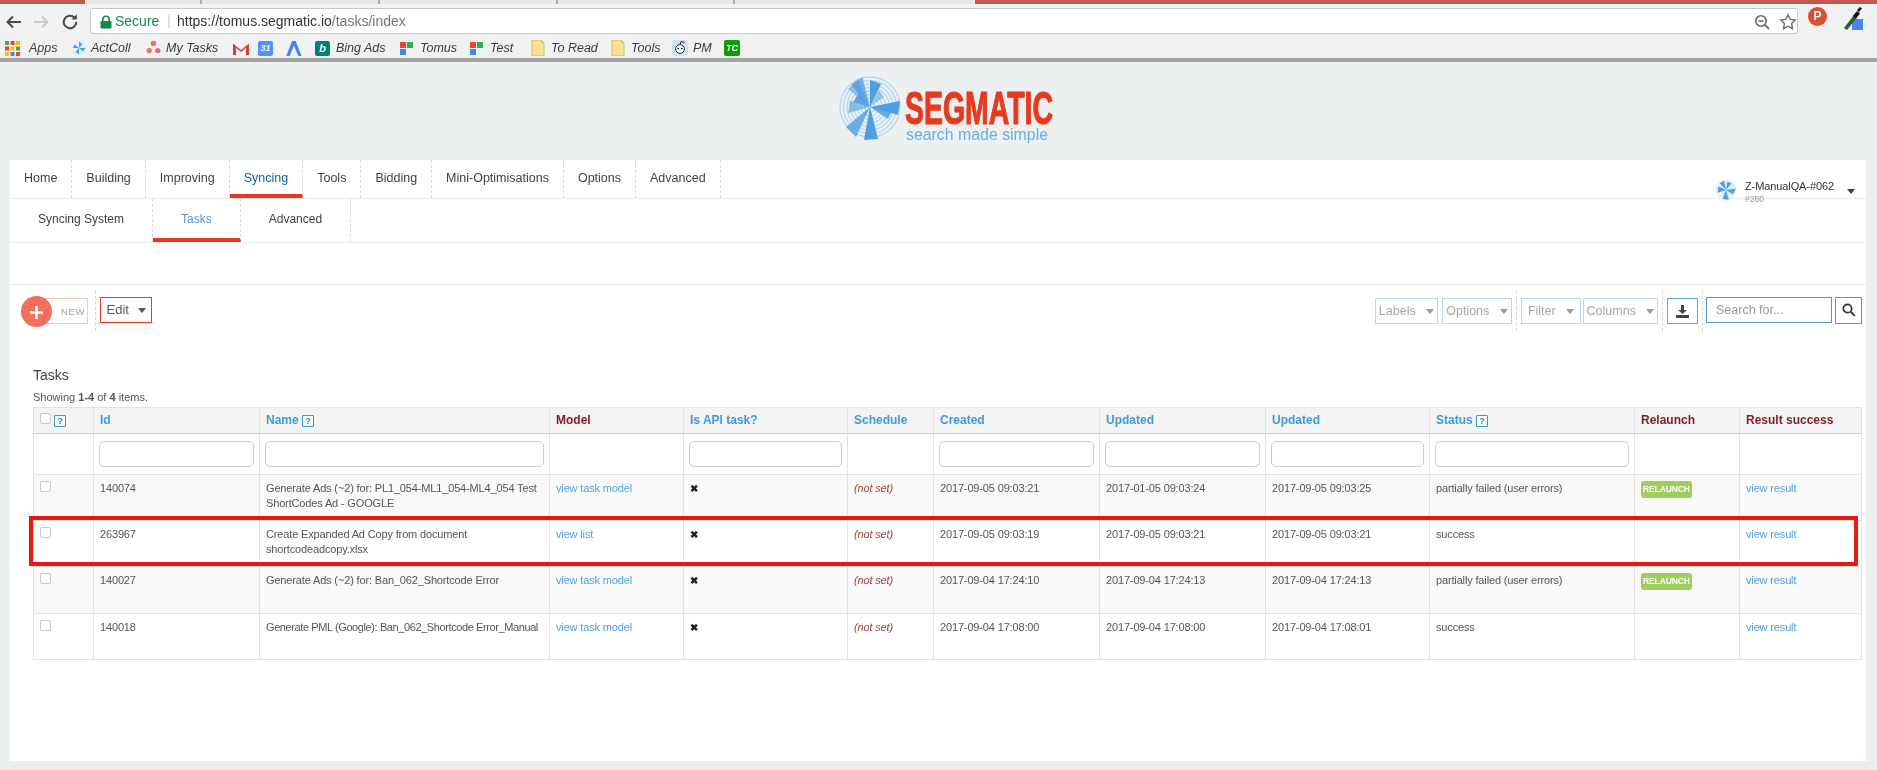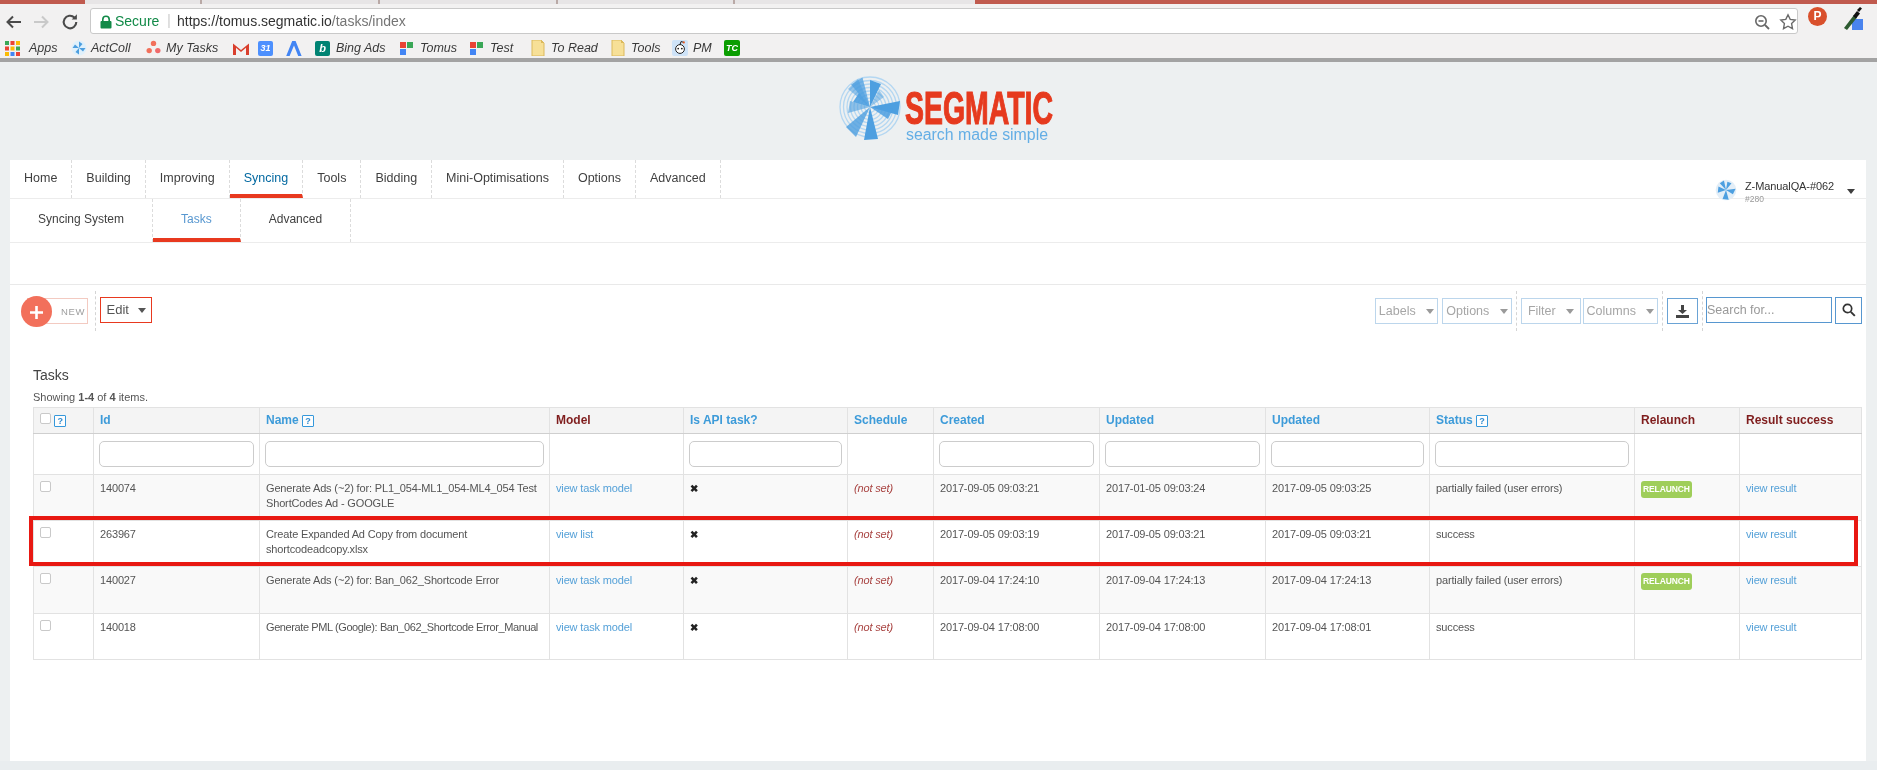--- a/index.html
+++ b/index.html
@@ -255,21 +255,21 @@
     <div class="tbtn dis" style="left:1511px;top:138px;width:60px;text-align:center;line-height:24px;">Filter <span class="caret"></span></div>
     <div class="tbtn dis" style="left:1573px;top:138px;width:75px;text-align:center;line-height:24px;">Columns <span class="caret"></span></div>
     <div class="tsepd" style="left:1652px"></div>
     <div class="tbtn" style="left:1657px;top:138px;width:31px;border:1px solid #6aa3d5;text-align:center;">
       <svg width="13" height="13" viewBox="0 0 13 13" style="margin-top:6px">
           <path d="M5 0h3v5h3L6.5 9 2 5h3z" fill="#444"></path>
           <path d="M0 10h13v3H0z" fill="#444"></path>
         </svg>
     </div>
     <div class="tsepd" style="left:1692px"></div>
-    <div class="tbtn" style="left:1696px;top:137px;width:126px;border:1px solid #5797d0;color:#999;line-height:25px;font-size:12.5px;">Search for...</div>
+    <div class="tbtn" style="left:1696px;top:137px;width:126px;border:1px solid #5797d0;color:#999;line-height:25px;padding-left:9px;font-size:12.5px;">Search for...</div>
     <div class="tbtn" style="left:1825px;top:137px;width:27px;height:27px;border:1px solid #5797d0;text-align:center;">
       <svg width="14" height="14" viewBox="0 0 14 14" style="margin-top:5px">
           <circle cx="5.5" cy="5.5" r="4.2" fill="none" stroke="#333" stroke-width="1.7"></circle>
           <path d="M8.8 8.8l4 4" stroke="#333" stroke-width="1.9"></path>
         </svg>
     </div>
   </div>
   <div style="position:absolute;left:23px;top:207px;font-size:14px;color:#444">Tasks</div>
   <div style="position:absolute;left:23px;top:231px;font-size:11px;color:#555">Showing <b>1-4</b> of <b>4</b> items.</div>
   <div style="position:absolute;left:23px;top:247px;">

